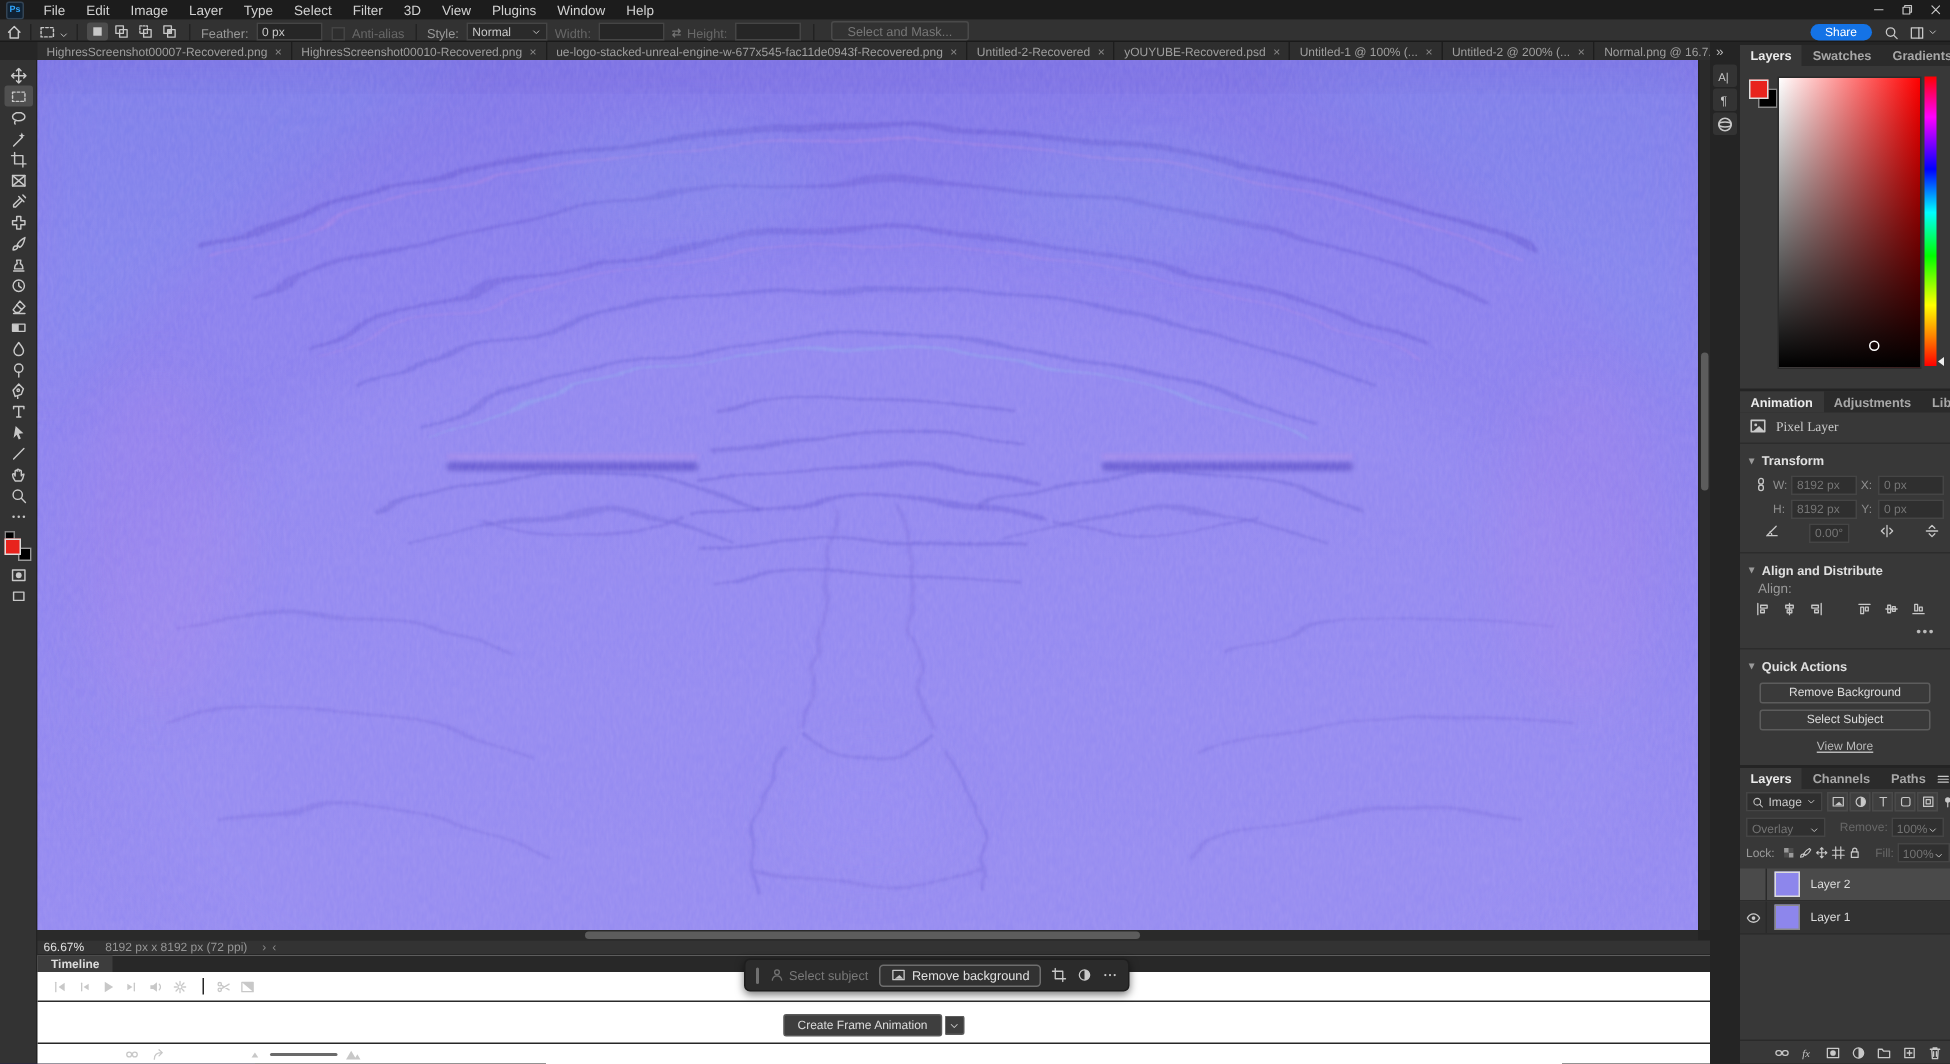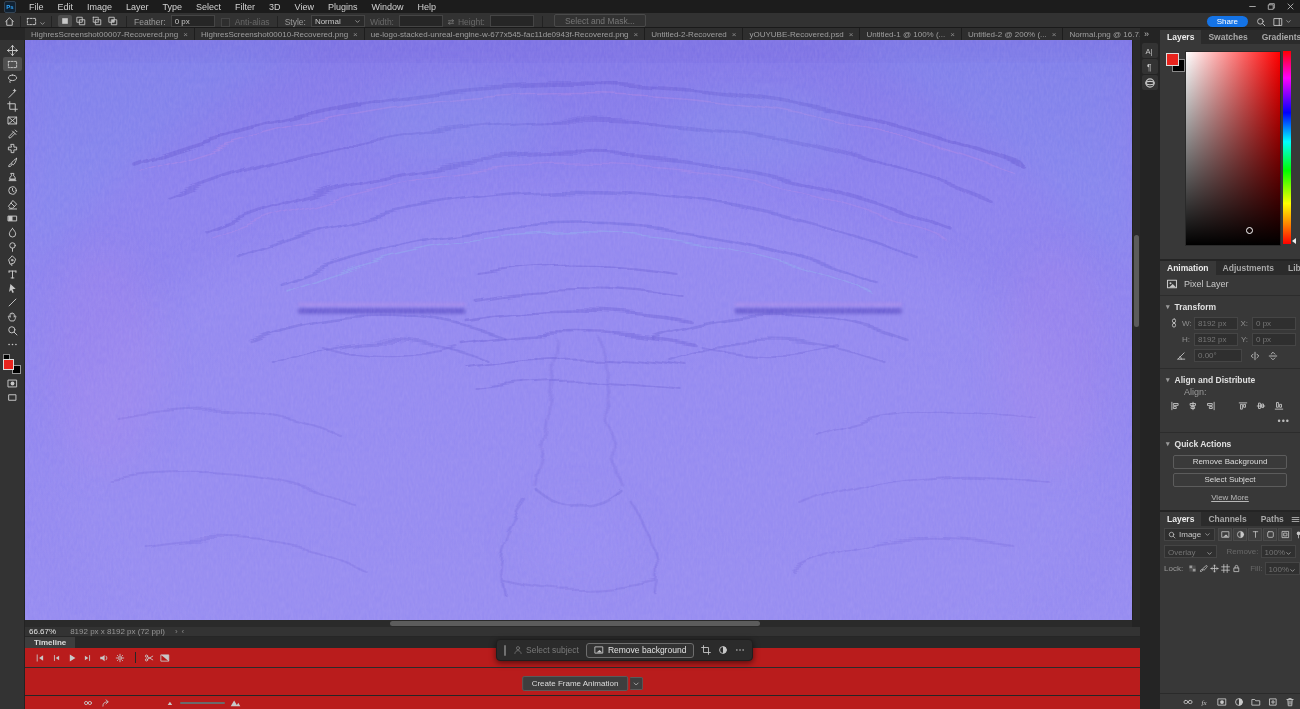--- a/index.html
+++ b/index.html
@@ -53,21 +53,21 @@
   .hscroll{position:absolute;left:25px;top:620px;width:1107px;height:7px;background:#2a2a2a;}
   .hthumb{position:absolute;left:365px;top:1px;width:370px;height:5px;background:#5c5c5c;border-radius:3px;}
 
   
   .statusbar{position:absolute;left:25px;top:627px;width:1115px;height:10px;background:#333;display:flex;align-items:center;font-size:8px;border-bottom:1px solid #262626;box-sizing:border-box;}
   .status-zoom{color:#e2e2e2;margin-left:4px;font-weight:normal;}
   .status-info{color:#969696;margin-left:14px;}
   .status-arr{color:#8a8a8a;margin-left:10px;}
 
   
-  .timeline{position:absolute;left:25px;top:637px;width:1115px;height:72px;background:#b91c1c;}
+  .timeline{position:absolute;left:25px;top:637px;width:1115px;height:72px;background:#ffffff;}
   .tl-header{height:11px;background:#282828;display:flex;align-items:stretch;}
   .tl-tab{background:#3d3d3d;padding:0 9px;font-size:8px;color:#ddd;display:flex;align-items:center;font-weight:bold;}
   .tl-controls{height:19px;display:flex;align-items:center;padding-left:8px;border-bottom:1px solid #2b2b2b;}
   .tl-btn{width:13px;height:13px;display:flex;align-items:center;justify-content:center;margin-right:3px;}
   .tl-sep{width:1px;height:11px;background:#262626;margin:0 6px;}
   .tl-create{position:absolute;left:50%;top:39px;transform:translateX(-50%);display:flex;align-items:center;}
   .create-btn{background:#3e3e3e;border:1px solid #5a5a5a;height:13px;display:flex;align-items:center;padding:0 9px;font-size:8px;color:#ddd;border-radius:2px;}
   .create-dd{background:#3e3e3e;border:1px solid #5a5a5a;border-left:none;height:13px;width:13px;display:flex;align-items:center;justify-content:center;border-radius:0 2px 2px 0;margin-left:2px;box-sizing:border-box;}
   .tl-bottom{position:absolute;left:0;right:0;bottom:0;height:13px;border-top:1px solid #262626;display:flex;align-items:center;padding-left:58px;}
   .tl-zoom{display:flex;align-items:center;margin-left:55px;}
@@ -103,21 +103,21 @@
   .cp-hue-marker{position:absolute;left:132px;top:194px;width:0;height:0;border-top:3px solid transparent;border-bottom:3px solid transparent;border-right:4px solid #eee;}
 
   
   .prop-row{display:flex;align-items:center;padding:3px 6px;}
   .prop-divider{height:1px;background:#2c2c2c;margin:2px 0;}
   .sec-head{display:flex;align-items:center;gap:5px;padding:4px 6px 2px;color:#e0e0e0;font-weight:bold;font-size:8.5px;}
   .caret{color:#9a9a9a;font-size:7px;}
   .tf-grid{display:grid;grid-template-columns:12px 10px 44px 10px 44px;grid-auto-rows:16px;align-items:center;padding:1px 4px 0 8px;column-gap:2px;}
   .tf-label{color:#8f8f8f;font-size:8px;text-align:right;padding-right:2px;}
   .tf-box{height:11px;background:#2f2f2f;border:1px solid #454545;color:#767676;font-size:8px;display:flex;align-items:center;padding:0 3px;}
-  .tf-extra{display:flex;align-items:center;gap:8px;padding:2px 8px 4px 16px;}
+  .tf-extra{display:flex;align-items:flex-start;gap:20px;padding:2px 8px 4px 16px;}
   .align-row{display:flex;align-items:center;gap:4px;padding:2px 8px 4px;}
   .align-ic{width:14px;height:13px;display:flex;align-items:center;justify-content:center;}
   .align-gap{width:10px;}
   .more-dots{text-align:right;padding:0 10px 4px;color:#bbb;letter-spacing:1px;}
   .qa-btn{display:block;width:112px;margin:4px auto 0;background:#3a3a3a;border:1px solid #5c5c5c;border-radius:2px;height:12px;color:#ddd;font-size:8px;text-align:center;line-height:12px;}
   .qa-link{display:block;text-align:center;color:#b8b8b8;text-decoration:underline;font-size:8px;margin:6px 0 8px;}
 
   
   .layers-panel{flex:1;display:flex;flex-direction:column;margin-bottom:0;}
   .lr-row{display:flex;align-items:center;padding:2px 4px;gap:2px;}
@@ -726,21 +726,21 @@
           <span class="panel-tab">Libraries</span>
         </div>
       <div class="prop-row">
         <span class="icn" id="ic-pixel">
             <svg viewBox="0 0 16 16" width="12" height="12" fill="none" stroke="#c8c8c8" stroke-width="1.4" stroke-linecap="round" stroke-linejoin="round">
               <rect x="2" y="3" width="12" height="10"></rect>
               <circle cx="6" cy="7" r="1.3" fill="#c8c8c8" stroke="none"></circle>
               <path d="M4 12.5 9 8l4.5 4.5z" fill="#c8c8c8" stroke="none"></path>
             </svg>
           </span>
-        <span style="margin-left:6px;color:#c8c8c8;">Pixel Layer</span>
+        <span style="margin-left:6px;color:#c8c8c8;font-family:Liberation Serif, serif;">Pixel Layer</span>
       </div>
       <div class="prop-divider"></div>
       <div class="sec-head">
         <span class="caret">▾</span>
           <span>Transform</span>
       </div>
       <div class="tf-grid">
         <span class="icn" id="ic-chain" style="grid-row:span 1;">
             <svg viewBox="0 0 16 16" width="10" height="10" fill="none" stroke="#c8c8c8" stroke-width="1.4" stroke-linecap="round" stroke-linejoin="round">
               <rect x="5.5" y="1.5" width="5" height="6" rx="2.5"></rect>
@@ -773,21 +773,21 @@
             <svg viewBox="0 0 16 16" width="10" height="10" fill="none" stroke="#c8c8c8" stroke-width="1.4" stroke-linecap="round" stroke-linejoin="round">
               <path d="M2 8h12M5 5 8 2l3 3M5 11l3 3 3-3"></path>
             </svg>
           </span>
       </div>
       <div class="prop-divider"></div>
       <div class="sec-head">
         <span class="caret">▾</span>
           <span>Align and Distribute</span>
       </div>
-      <div style="padding:0 24px;color:#9a9a9a;">Align:</div>
+      <div style="padding:0 12px;color:#9a9a9a;">Align:</div>
       <div class="align-row" id="alignicons">
           <span class="align-ic">
             <svg viewBox="0 0 16 16" width="10" height="10" fill="none" stroke="#c8c8c8" stroke-width="1.4" stroke-linecap="round" stroke-linejoin="round">
               <path d="M3 2v12M6 4h7v3H6zM6 9h4v3H6z"></path>
             </svg>
           </span>
           <span class="align-ic">
             <svg viewBox="0 0 16 16" width="10" height="10" fill="none" stroke="#c8c8c8" stroke-width="1.4" stroke-linecap="round" stroke-linejoin="round">
               <path d="M8 2v12M4 4h8v3H4zM5.5 9h5v3h-5z"></path>
             </svg>
@@ -941,20 +941,39 @@
         <span class="lbl dis" style="margin-left:6px;">Fill:</span>
         <span class="mini-select" style="width:28px;">
           <span>100%</span>
             <span class="icn" id="ic-filldd">
               <svg viewBox="0 0 16 16" width="7" height="7" fill="none" stroke="#c8c8c8" stroke-width="1.4" stroke-linecap="round" stroke-linejoin="round">
                 <path d="M4 6l4 4 4-4"></path>
               </svg>
             </span>
         </span>
       </div>
+      <div class="layer-rows" id="layerrows">
+          <div class="layer-row selected">
+            <span class="vis-box"></span>
+            <span class="layer-thumb"></span>
+            <span class="layer-name">Layer 2</span>
+          </div>
+          <div class="layer-row">
+            <span class="vis-box">
+              <span class="icn">
+                <svg viewBox="0 0 16 16" width="10" height="10" fill="none" stroke="#c8c8c8" stroke-width="1.4" stroke-linecap="round" stroke-linejoin="round">
+                  <path d="M1.5 8C3 5 5.5 3.5 8 3.5S13 5 14.5 8C13 11 10.5 12.5 8 12.5 5.5 12.5 3 11 1.5 8z"></path>
+                  <circle cx="8" cy="8" r="2" fill="#c8c8c8" stroke="none"></circle>
+                </svg>
+              </span>
+            </span>
+            <span class="layer-thumb"></span>
+            <span class="layer-name">Layer 1</span>
+          </div>
+        </div>
       <div class="layers-bottom" id="layersbottom">
           <span class="lb-ic">
             <svg viewBox="0 0 16 16" width="10" height="10" fill="none" stroke="#c8c8c8" stroke-width="1.4" stroke-linecap="round" stroke-linejoin="round">
               <rect x="1.5" y="5.5" width="6" height="5" rx="2.5"></rect>
               <rect x="8.5" y="5.5" width="6" height="5" rx="2.5"></rect>
             </svg>
           </span>
           <span class="lb-ic">
             <svg viewBox="0 0 16 16" width="10" height="10" fill="none" stroke="#c8c8c8" stroke-width="1.4" stroke-linecap="round" stroke-linejoin="round">
               <text x="2.5" y="12" font-size="11" fill="#c8c8c8" stroke="none" font-style="italic" font-family="Liberation Serif,serif">fx</text>

